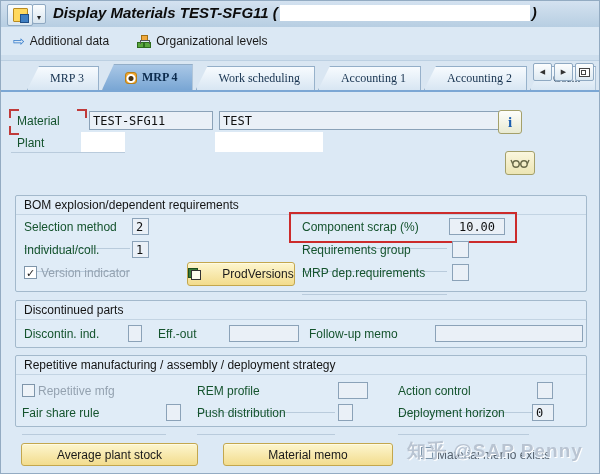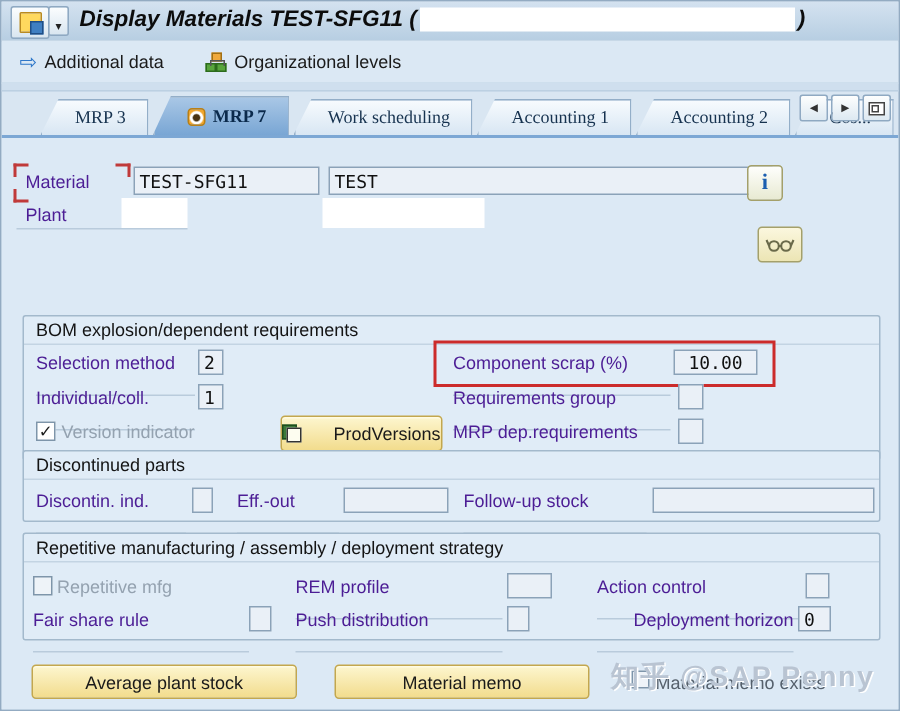--- a/index.html
+++ b/index.html
@@ -54,21 +54,21 @@
     border:1px solid #8fa9c2;border-radius:2px;font-size:7px;color:#333;
     display:flex;align-items:center;justify-content:center;cursor:default;}
   .tablist-glyph{width:9px;height:7px;border:1px solid #444;position:relative;background:#fff;}
   .tablist-glyph::after{content:"";position:absolute;left:1px;top:1px;width:3px;height:3px;border:1px solid #444;}
   .tabstrip::after{content:"";position:absolute;left:0;right:0;bottom:0;height:0;}
 
   
   .content{position:absolute;left:0;top:89px;right:0;bottom:0;background:#dce9f5;
     border-top:2px solid #7ca7d4;}
 
-  .label{position:absolute;color:#4c1d95;white-space:nowrap;}
+  .label{position:absolute;color:#14532d;white-space:nowrap;}
   .label.ul{border-bottom:1px solid #b9cbdc;padding-bottom:14px;}
   .label.dis{color:#94a2b0;}
   .fld{position:absolute;height:19px;background:#eaf0f7;border:1px solid #8ba2b8;
     font-family:"DejaVu Sans Mono",monospace;font-size:12px;color:#101010;
     display:flex;align-items:center;padding:0 3px;box-sizing:border-box;}
   .fld.small{height:17px;}
   .redact{position:absolute;background:#ffffff;}
 
   .red-marks i{position:absolute;width:8px;height:7px;border:0 solid #c03a3a;}
   .red-marks .tl{left:8px;top:17px;border-left-width:2px;border-top-width:2px;}
@@ -136,21 +136,21 @@
       <span>Organizational levels</span>
     </div>
   </div>
   <div class="tool-sep"></div>
 
   <div class="tabstrip">
     <div class="tabs">
       <div class="tab">MRP 3</div>
       <div class="tab active">
         <span class="view-icon"></span>
-        <span>MRP 7</span>
+        <span>MRP 4</span>
       </div>
       <div class="tab">Work scheduling</div>
       <div class="tab">Accounting 1</div>
       <div class="tab">Accounting 2</div>
       <div class="tab">Cos...</div>
     </div>
     <div class="tab-nav">
       <div class="nav-btn">
         <span>◀</span>
       </div>
@@ -181,21 +181,21 @@
     <div class="redact" style="left:214px;top:40px;width:108px;height:20px;"></div>
     <div style="position:absolute;left:10px;top:60px;width:114px;border-bottom:1px solid #b9cbdc;"></div>
     <div class="sq-btn" style="left:504px;top:59px;width:28px;height:22px;">
       <svg class="glasses-svg" width="20" height="14" viewBox="0 0 20 14">
         <circle cx="6" cy="8" r="3.2"></circle>
         <circle cx="14" cy="8" r="3.2"></circle>
         <path d="M9.2 8 L10.8 8 M2.8 8 L1 4 M17.2 8 L19 4"></path>
       </svg>
     </div>
 
-    <div class="group" style="top:118px;height:97px;">
+    <div class="group" style="top:103px;height:97px;">
       <div class="group-title">BOM explosion/dependent requirements</div>
       <div class="label ul" style="left:8px;top:24px;width:106px;">Selection method</div>
       <div class="fld small" style="left:116px;top:22px;width:17px;">2</div>
       <div class="label ul" style="left:286px;top:24px;width:145px;">Component scrap (%)</div>
       <div class="fld small" style="left:433px;top:22px;width:56px;justify-content:center;">10.00</div>
       <div class="red-box" style="left:273px;top:16px;width:224px;height:27px;"></div>
 
       <div class="label ul" style="left:8px;top:47px;width:106px;">Individual/coll.</div>
       <div class="fld small" style="left:116px;top:45px;width:17px;">1</div>
       <div class="label ul" style="left:286px;top:47px;width:145px;">Requirements group</div>
@@ -212,38 +212,38 @@
       <div class="label ul" style="left:286px;top:70px;width:145px;">MRP dep.requirements</div>
       <div class="fld small" style="left:436px;top:68px;width:17px;"></div>
     </div>
 
     <div class="group" style="top:208px;height:48px;">
       <div class="group-title">Discontinued parts</div>
       <div class="label ul" style="left:8px;top:26px;width:100px;">Discontin. ind.</div>
       <div class="fld small" style="left:112px;top:24px;width:14px;"></div>
       <div class="label ul" style="left:142px;top:26px;width:68px;">Eff.-out</div>
       <div class="fld small" style="left:213px;top:24px;width:70px;"></div>
-      <div class="label ul" style="left:293px;top:26px;width:122px;">Follow-up stock</div>
+      <div class="label ul" style="left:293px;top:26px;width:122px;">Follow-up memo</div>
       <div class="fld small" style="left:419px;top:24px;width:148px;"></div>
     </div>
 
     <div class="group" style="top:263px;height:72px;">
       <div class="group-title">Repetitive manufacturing / assembly / deployment strategy</div>
       <div class="cb dis" style="left:6px;top:28px;"></div>
       <div class="label dis" style="left:22px;top:28px;">Repetitive mfg</div>
       <div class="label ul" style="left:181px;top:28px;width:138px;">REM profile</div>
       <div class="fld small" style="left:322px;top:26px;width:30px;"></div>
       <div class="label ul" style="left:382px;top:28px;width:136px;">Action control</div>
       <div class="fld small" style="left:521px;top:26px;width:16px;"></div>
 
       <div class="label ul" style="left:6px;top:50px;width:144px;">Fair share rule</div>
       <div class="fld small" style="left:150px;top:48px;width:15px;"></div>
       <div class="label ul" style="left:181px;top:50px;width:138px;">Push distribution</div>
       <div class="fld small" style="left:322px;top:48px;width:15px;"></div>
-      <div class="label ul" style="left:382px;top:50px;width:131px;text-align:right;">Deployment horizon</div>
+      <div class="label ul" style="left:382px;top:50px;width:131px;">Deployment horizon</div>
       <div class="fld small" style="left:516px;top:48px;width:22px;">0</div>
     </div>
 
     <div class="ybtn" style="left:222px;top:351px;width:168px;height:21px;">
       <span>Material memo</span>
     </div>
     <div class="ybtn" style="left:20px;top:351px;width:175px;height:21px;">
       <span>Average plant stock</span>
     </div>
     <div class="cb dis" style="left:420px;top:355px;width:12px;height:12px;"></div>

